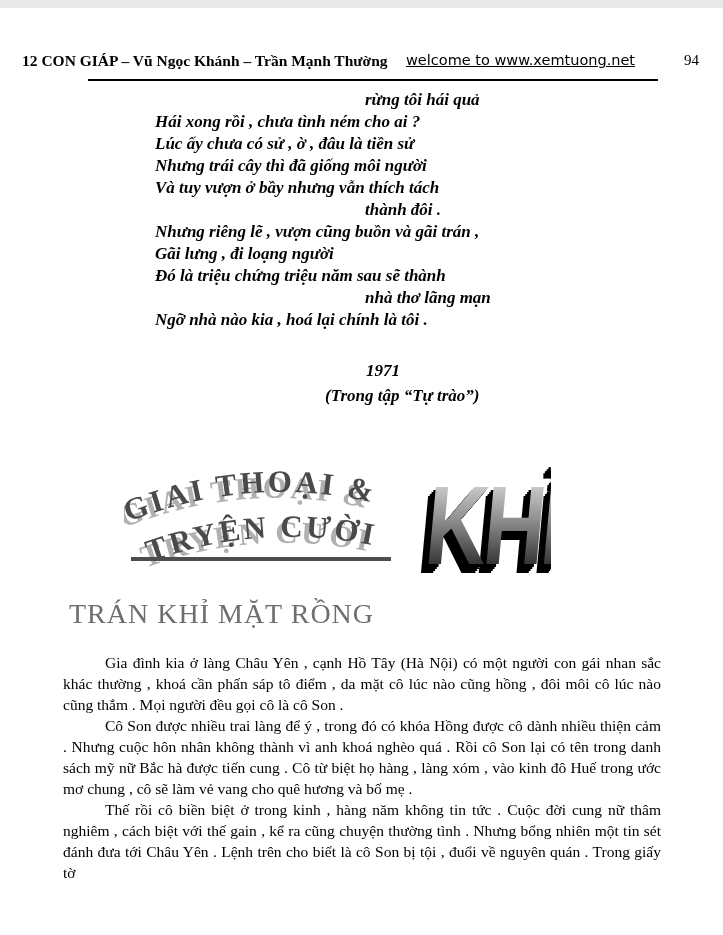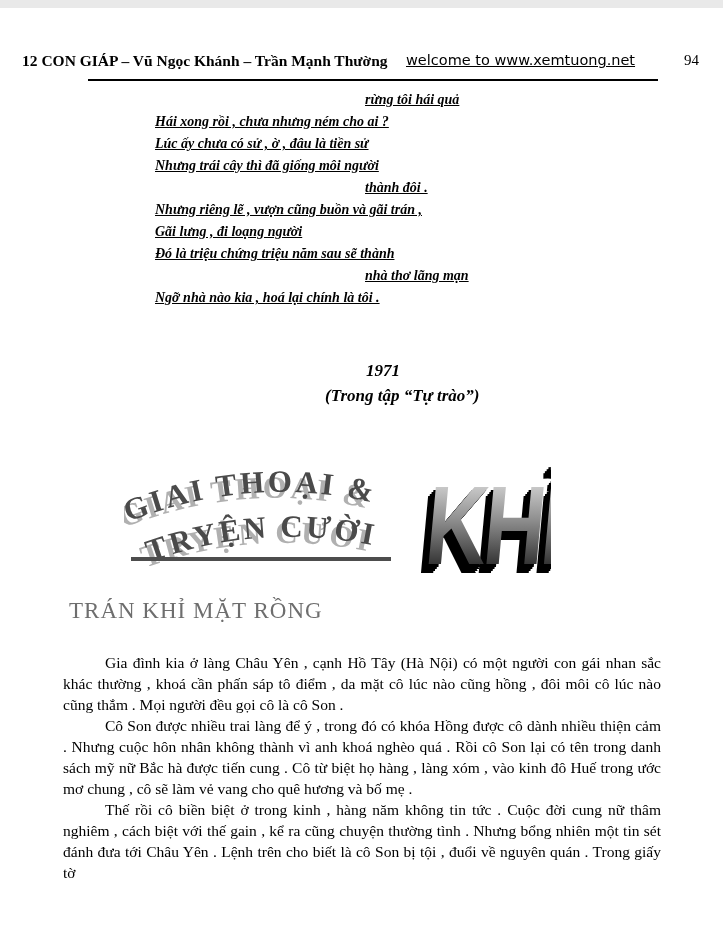--- a/index.html
+++ b/index.html
@@ -32,23 +32,22 @@
   }
   .header-rule {
     position: absolute; left: 88px; top: 71px;
     width: 570px; height: 2px; background: #000;
   }
 
   
   .poem {
     position: absolute; left: 155px; top: 81px;
     font-weight: bold; font-style: italic;
-    font-size: 14px; line-height: 22px;
+    font-size: 17px; line-height: 22px;
     white-space: nowrap;
-    text-decoration: underline;
   }
   .poem-line.far { margin-left: 210px; }
   .poem-year {
     position: absolute; left: 366px; top: 353px;
     font-weight: bold; font-style: italic; font-size: 17px;
   }
   .poem-source {
     position: absolute; left: 325px; top: 378px;
     font-weight: bold; font-style: italic; font-size: 17px;
     white-space: nowrap;
@@ -58,21 +57,21 @@
   .banner-arc-svg { position: absolute; left: 124px; top: 446px; }
   .banner-rule {
     position: absolute; left: 131px; top: 549px;
     width: 260px; height: 4px; background: #4d4d4d;
   }
   .zodiac-svg { position: absolute; left: 393px; top: 430px; }
 
   
   .story-heading {
     position: absolute; left: 69px; top: 590px;
-    font-size: 23px; color: #6e6e6e; letter-spacing: 1px;
+    font-size: 28px; color: #6e6e6e; letter-spacing: 1px;
     font-weight: normal; margin: 0; white-space: nowrap;
   }
   .story-body {
     position: absolute; left: 63px; top: 644px;
     width: 598px;
     font-size: 15.5px; line-height: 21px;
     text-align: justify;
   }
   .story-body p { margin: 0; text-indent: 42px; }
 </style>
@@ -81,23 +80,24 @@
 
 <div class="page">
 
   <div class="book-title">12 CON GIÁP – Vũ Ngọc Khánh – Trần Mạnh Thường</div>
   <a class="welcome-link">welcome to www.xemtuong.net</a>
   <div class="page-number">94</div>
   <div class="header-rule"></div>
 
   <div class="poem">
     <div class="poem-line far">rừng tôi hái quả</div>
-    <div class="poem-line">Hái xong rồi , chưa nhưng ném cho ai ?</div>
+    <div class="poem-line">Hái xong rồi , chưa tình ném cho ai ?</div>
     <div class="poem-line">Lúc ấy chưa có sử , ờ , đâu là tiền sử</div>
     <div class="poem-line">Nhưng trái cây thì đã giống môi người</div>
+    <div class="poem-line">Và tuy vượn ở bầy nhưng vẫn thích tách</div>
     <div class="poem-line far">thành đôi .</div>
     <div class="poem-line">Nhưng riêng lẽ , vượn cũng buồn và gãi trán ,</div>
     <div class="poem-line">Gãi lưng , đi loạng người</div>
     <div class="poem-line">Đó là triệu chứng triệu năm sau sẽ thành</div>
     <div class="poem-line far">nhà thơ lãng mạn</div>
     <div class="poem-line">Ngỡ nhà nào kia , hoá lại chính là tôi .</div>
   </div>
   <div class="poem-year">1971</div>
   <div class="poem-source">(Trong tập “Tự trào”)</div>
 

